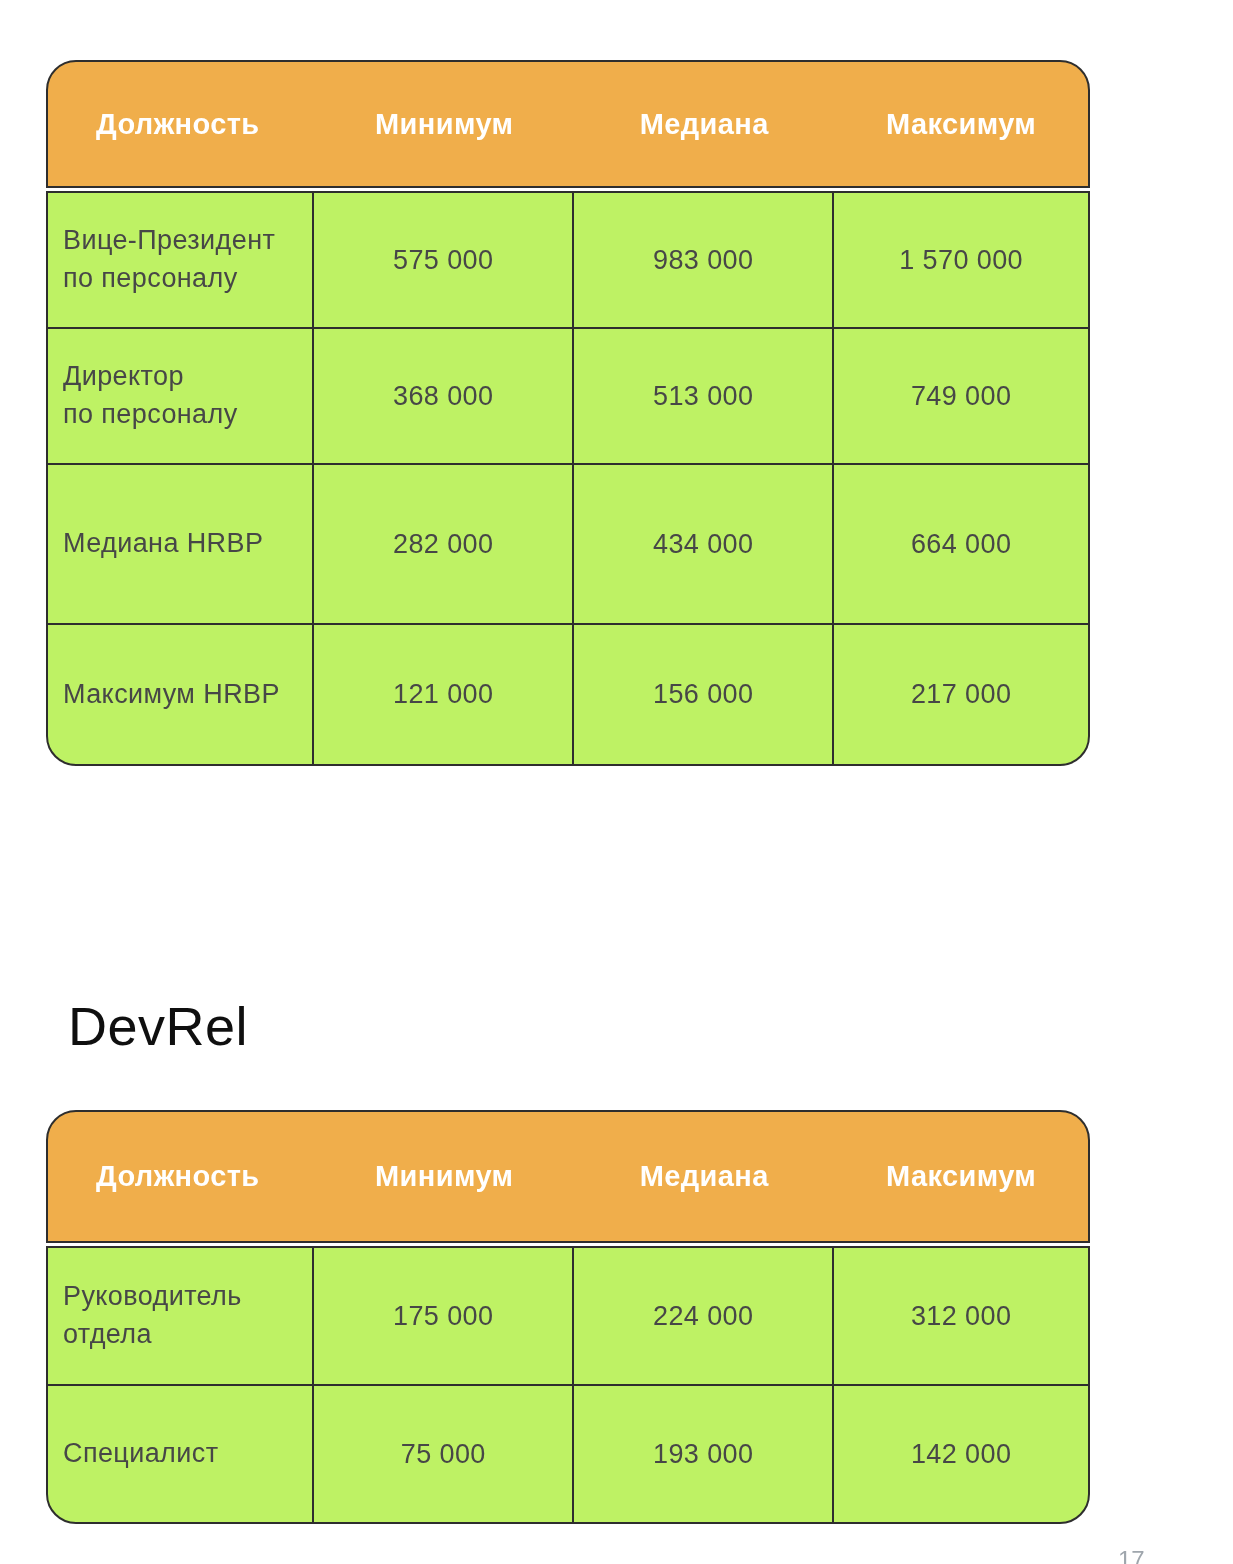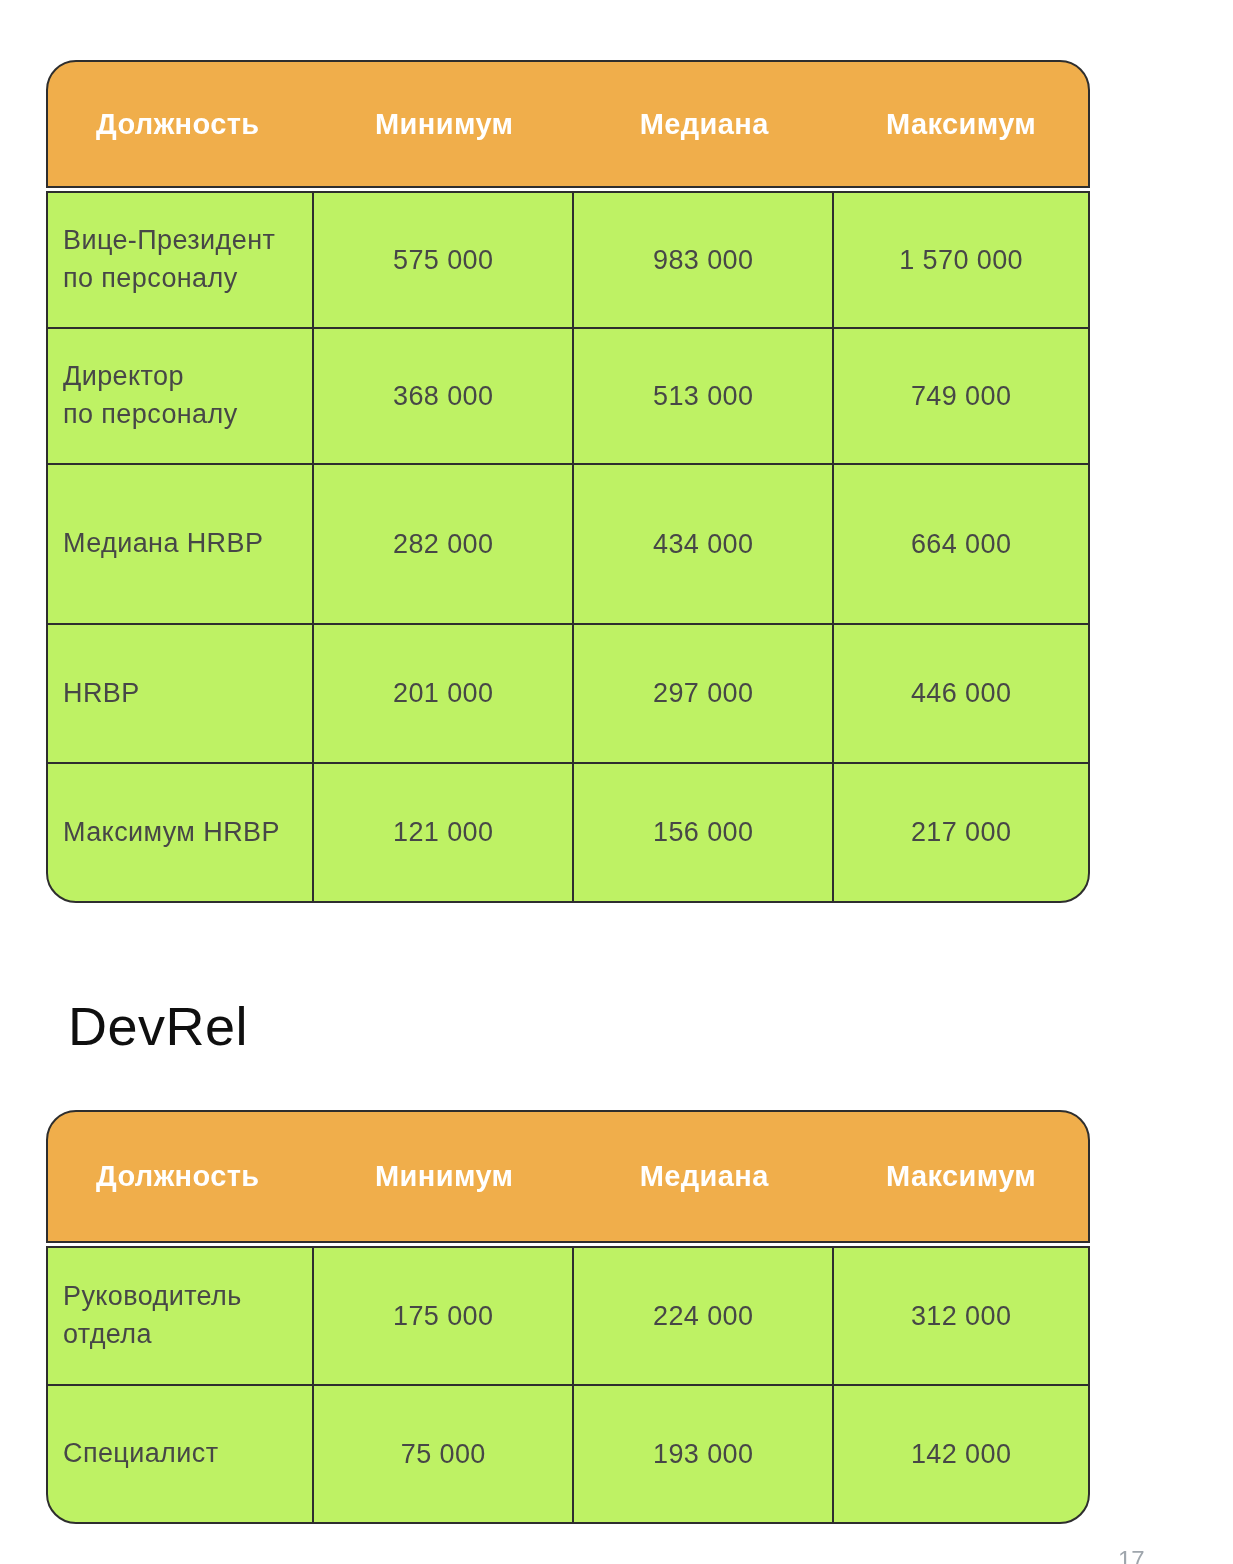--- a/index.html
+++ b/index.html
@@ -122,26 +122,20 @@
         <div class="td num">513 000</div>
         <div class="td num">749 000</div>
       </div>
       <div class="tr">
         <div class="td label">Медиана HRBP</div>
         <div class="td num">282 000</div>
         <div class="td num">434 000</div>
         <div class="td num">664 000</div>
       </div>
       <div class="tr">
-        <div class="td label">HRBP</div>
-        <div class="td num">201 000</div>
-        <div class="td num">297 000</div>
-        <div class="td num">446 000</div>
-      </div>
-      <div class="tr">
         <div class="td label">Максимум HRBP</div>
         <div class="td num">121 000</div>
         <div class="td num">156 000</div>
         <div class="td num">217 000</div>
       </div>
     </div>
 </div>
 
 <h2 class="section-heading">DevRel</h2>
 

